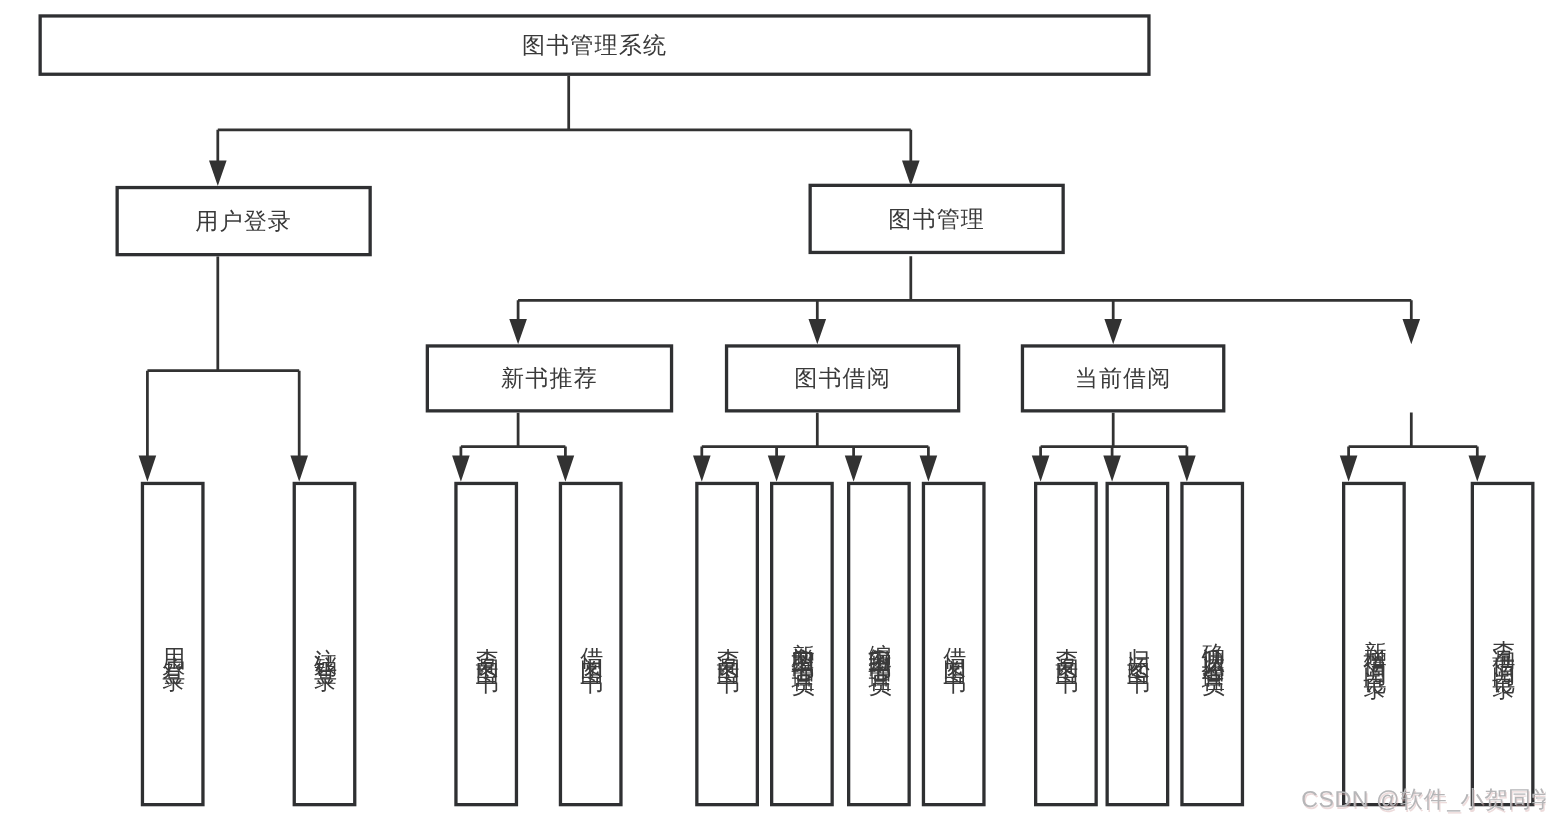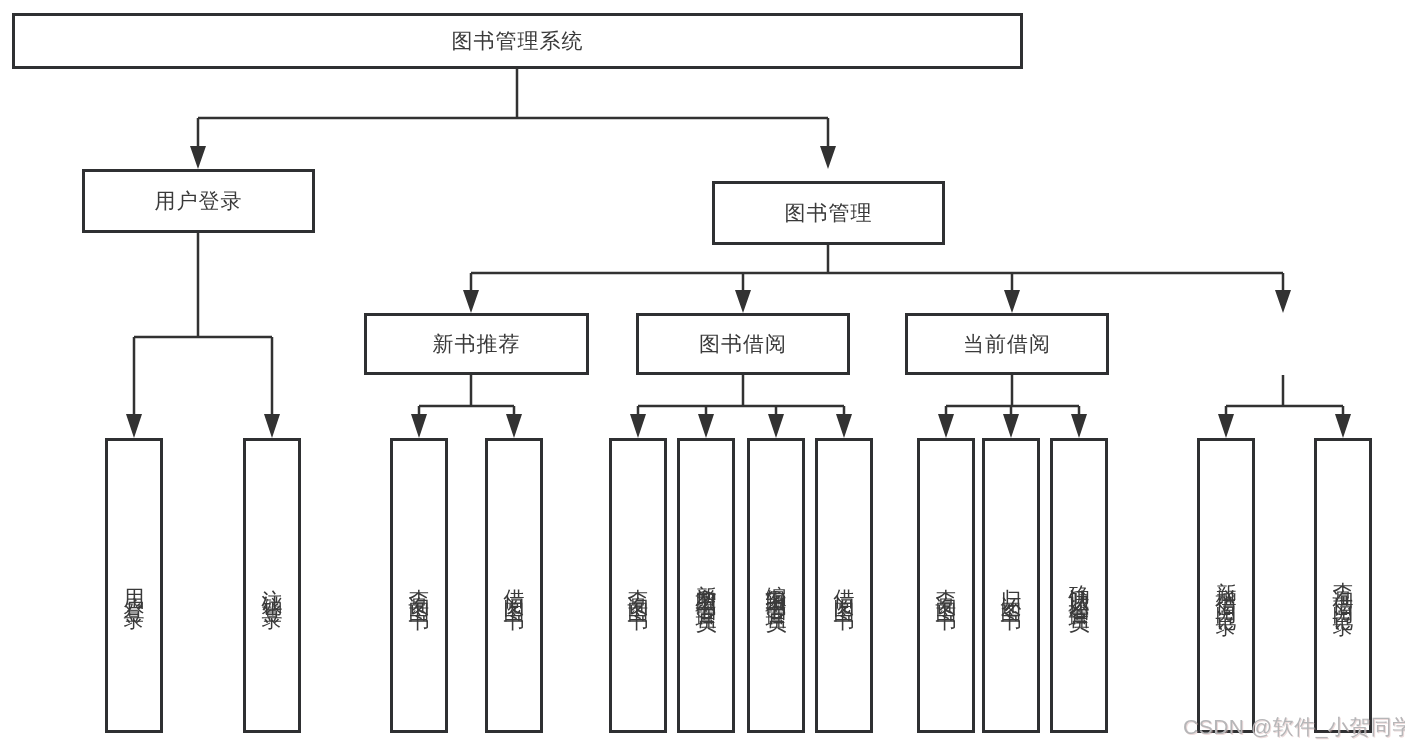--- a/index.html
+++ b/index.html
@@ -1,21 +1,21 @@
 <!DOCTYPE html>
 <html><head>
 <meta charset="utf-8">
 <style>
   html,body{margin:0;padding:0;background:#ffffff;}
   body{width:1405px;height:747px;position:relative;overflow:hidden;
        font-family:"Liberation Sans","DejaVu Sans",sans-serif;color:#3a3a3a;}
   .canvas{position:absolute;left:0;top:0;width:1405px;height:747px;}
   svg.connectors{position:absolute;left:0;top:0;z-index:1;}
   .node{position:absolute;background:#ffffff;border:3px solid #2f3032;box-sizing:border-box;
-        display:flex;align-items:center;justify-content:center;z-index:2;}
+        display:flex;align-items:center;justify-content:center;z-index:2;margin-left:23px;}
   .hlabel{font-size:21px;letter-spacing:1px;white-space:nowrap;}
   .leaf .vlabel{writing-mode:vertical-rl;text-orientation:mixed;font-size:21px;
         letter-spacing:7px;line-height:1.15;white-space:nowrap;}
   .watermark{position:absolute;left:1183px;top:713px;z-index:3;font-size:21px;
         color:#b6b6b8;letter-spacing:0.5px;white-space:nowrap;
         text-shadow:1px 1px 0 rgba(214,176,176,0.45);}
 </style>
 </head>
 <body>
 
@@ -50,31 +50,31 @@
       M1218,414 L1234,414 L1226,438 Z  M1335,414 L1351,414 L1343,438 Z"></path>
   </svg>
 
   <div class="node" style="left:12px;top:13px;width:1011px;height:56px;">
     <span class="hlabel">图书管理系统</span>
   </div>
 
   <div class="node" style="left:82px;top:169px;width:233px;height:64px;">
     <span class="hlabel">用户登录</span>
   </div>
-  <div class="node" style="left:712px;top:181px;width:233px;height:64px;">
+  <div class="node" style="left:712px;top:167px;width:233px;height:64px;">
     <span class="hlabel">图书管理</span>
   </div>
 
   <div class="node" style="left:364px;top:313px;width:225px;height:62px;">
     <span class="hlabel">新书推荐</span>
   </div>
   <div class="node" style="left:636px;top:313px;width:214px;height:62px;">
     <span class="hlabel">图书借阅</span>
   </div>
-  <div class="node" style="left:905px;top:313px;width:204px;height:62px;">
+  <div class="node" style="left:905px;top:313px;width:186px;height:62px;">
     <span class="hlabel">当前借阅</span>
   </div>
 
   <div class="node leaf" style="left:105px;top:438px;width:58px;height:295px;">
     <span class="vlabel">用户登录</span>
   </div>
   <div class="node leaf" style="left:243px;top:438px;width:58px;height:295px;">
     <span class="vlabel">注销登录</span>
   </div>
 

